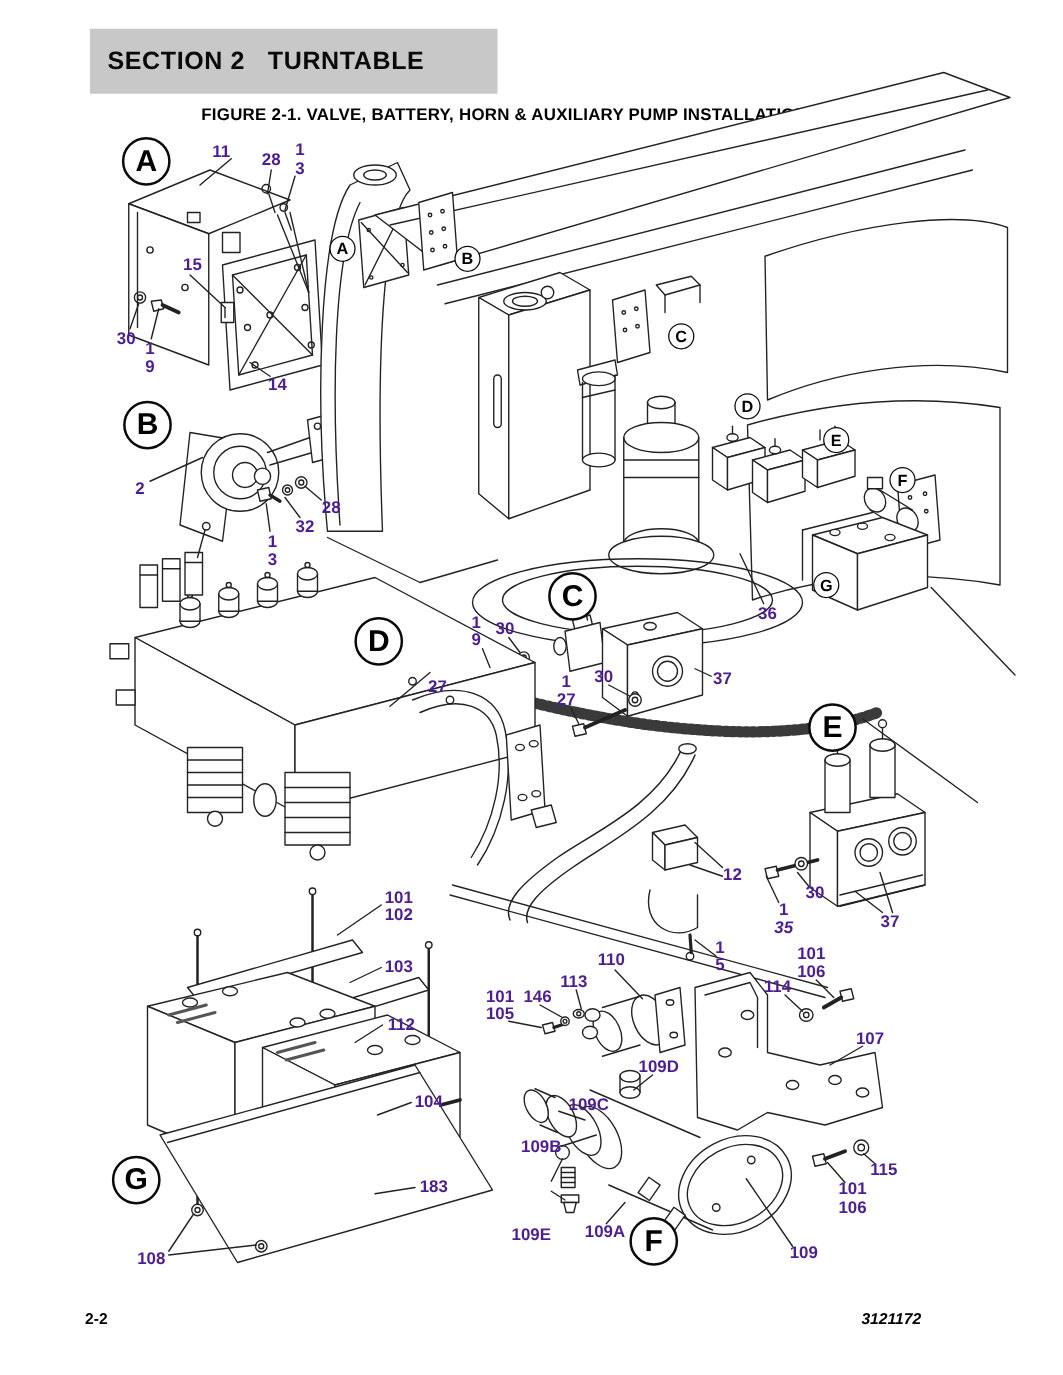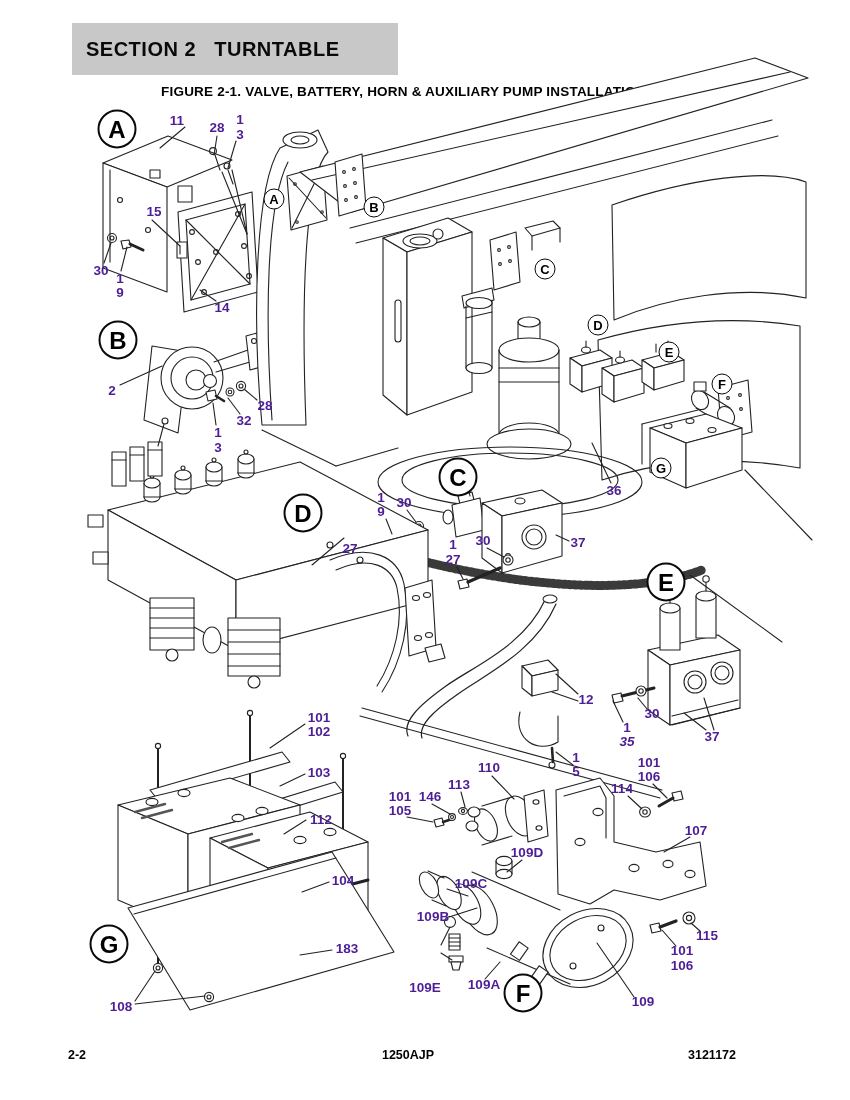--- a/index.html
+++ b/index.html
@@ -14,21 +14,21 @@
   #art path,#art line,#art polyline,#art polygon,#art rect,#art circle,#art ellipse{vector-effect:non-scaling-stroke;}
   .plabel{position:absolute;transform:translate(-50%,-50%);font-weight:bold;font-size:13.5px;
         line-height:1;white-space:nowrap;color:#4c1d95;}
   .callout-lg{position:absolute;transform:translate(-50%,-50%);width:35px;height:35px;border:2.6px solid #0a0a0a;
         border-radius:50%;background:#fff;display:flex;align-items:center;justify-content:center;
         font-weight:bold;font-size:24px;}
   .callout-sm{position:absolute;transform:translate(-50%,-50%);width:19px;height:19px;border:1.8px solid #0a0a0a;
         border-radius:50%;background:#fff;display:flex;align-items:center;justify-content:center;
         font-weight:bold;font-size:13px;}
   .footer-item{position:absolute;top:1048px;font-weight:bold;font-size:12.5px;}
-  #footer-page{left:68px;} #footer-model{left:0;width:816px;text-align:center;} #footer-doc{left:646px;width:90px;text-align:right;}
+  #footer-page{left:68px;} #footer-model{left:0;width:816px;text-align:center;} #footer-doc{left:668px;width:90px;text-align:center;font-style:italic;}
 </style>
 </head>
 <body>
 
 <div id="page">
 
   <div id="section-bar">
     <span>SECTION 2   TURNTABLE</span>
   </div>
 
@@ -536,15 +536,14 @@
       <div class="callout-sm" style="left: 274px; top: 199px;">A</div>
       <div class="callout-sm" style="left: 374px; top: 207px;">B</div>
       <div class="callout-sm" style="left: 545px; top: 269px;">C</div>
       <div class="callout-sm" style="left: 598px; top: 325px;">D</div>
       <div class="callout-sm" style="left: 669px; top: 352px;">E</div>
       <div class="callout-sm" style="left: 722px; top: 384px;">F</div>
       <div class="callout-sm" style="left: 661px; top: 468px;">G</div>
     </div>
 
   <div class="footer-item" id="footer-page">2-2</div>
-  <div class="footer-item" id="footer-model">1250AJP</div>
   <div class="footer-item" id="footer-doc">3121172</div>
 </div>
 
 </body></html>

